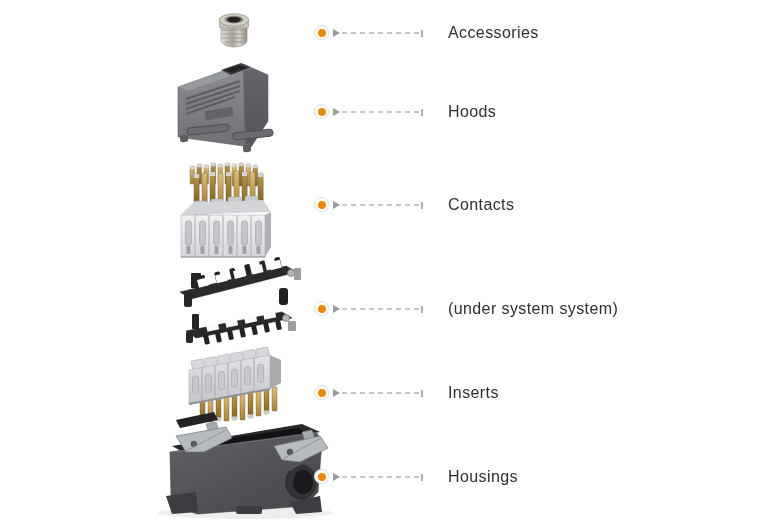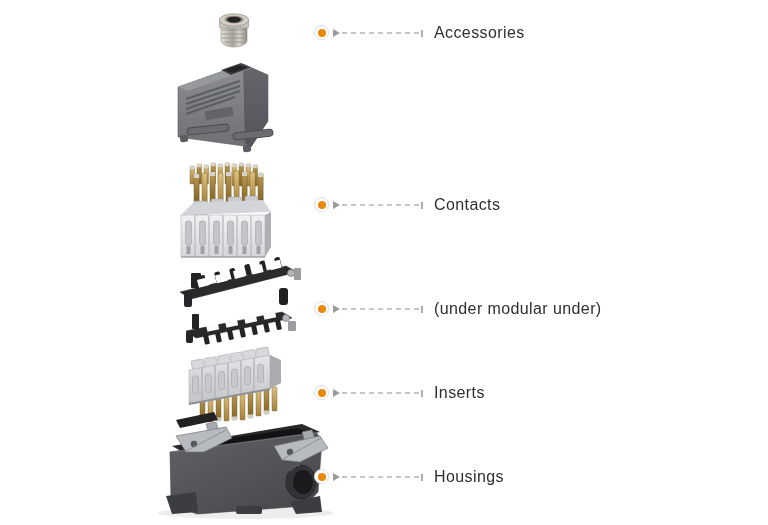--- a/index.html
+++ b/index.html
@@ -24,21 +24,21 @@
     border-top:4.5px solid transparent;border-bottom:4.5px solid transparent;
     margin:7px 0 0 4px;
   }
   .leader{
     position:relative;width:80px;height:2px;flex:none;margin:10px 0 0 2px;
     background:repeating-linear-gradient(90deg,var(--leader-gray,#C6C6C6) 0 5px,transparent 5px 9px);
   }
   .leader::after{
     content:"";position:absolute;right:-1px;top:-2.5px;width:2px;height:7px;background:#aeaeae;
   }
-  .labels{margin-left:12px}
+  .labels{margin-left:26px}
   .label,.sublabel{
     display:block;font-size:16px;line-height:22px;letter-spacing:.4px;
     color:var(--text-dark,#2E2E33);font-weight:500;white-space:nowrap;
   }
   .sublabel:empty{display:none}
   .co-1{top:22px}.co-2{top:101px}.co-3{top:194px}.co-4{top:298px}.co-5{top:382px}.co-6{top:466px}
 </style>
 </head>
 <body style="background: rgb(255, 255, 255);">
 
@@ -305,40 +305,50 @@
     <span class="dot">
         <span class="dot-core"></span>
       </span>
     <span class="tri"></span>
     <span class="leader"></span>
     <span class="labels">
         <span class="label">Accessories</span>
       </span>
   </div>
 
+  <div class="callout co-2">
+    <span class="dot">
+        <span class="dot-core"></span>
+      </span>
+    <span class="tri"></span>
+    <span class="leader"></span>
+    <span class="labels">
+        <span class="label">Hoods</span>
+      </span>
+  </div>
 
   <div class="callout co-3">
     <span class="dot">
         <span class="dot-core"></span>
       </span>
     <span class="tri"></span>
     <span class="leader"></span>
     <span class="labels">
         <span class="label">Contacts</span>
       </span>
   </div>
 
   <div class="callout co-4">
     <span class="dot">
         <span class="dot-core"></span>
       </span>
     <span class="tri"></span>
     <span class="leader"></span>
     <span class="labels">
-        <span class="sublabel">(under modular under)</span>
+        <span class="sublabel">(under system system)</span>
       </span>
   </div>
 
   <div class="callout co-5">
     <span class="dot">
         <span class="dot-core"></span>
       </span>
     <span class="tri"></span>
     <span class="leader"></span>
     <span class="labels">

